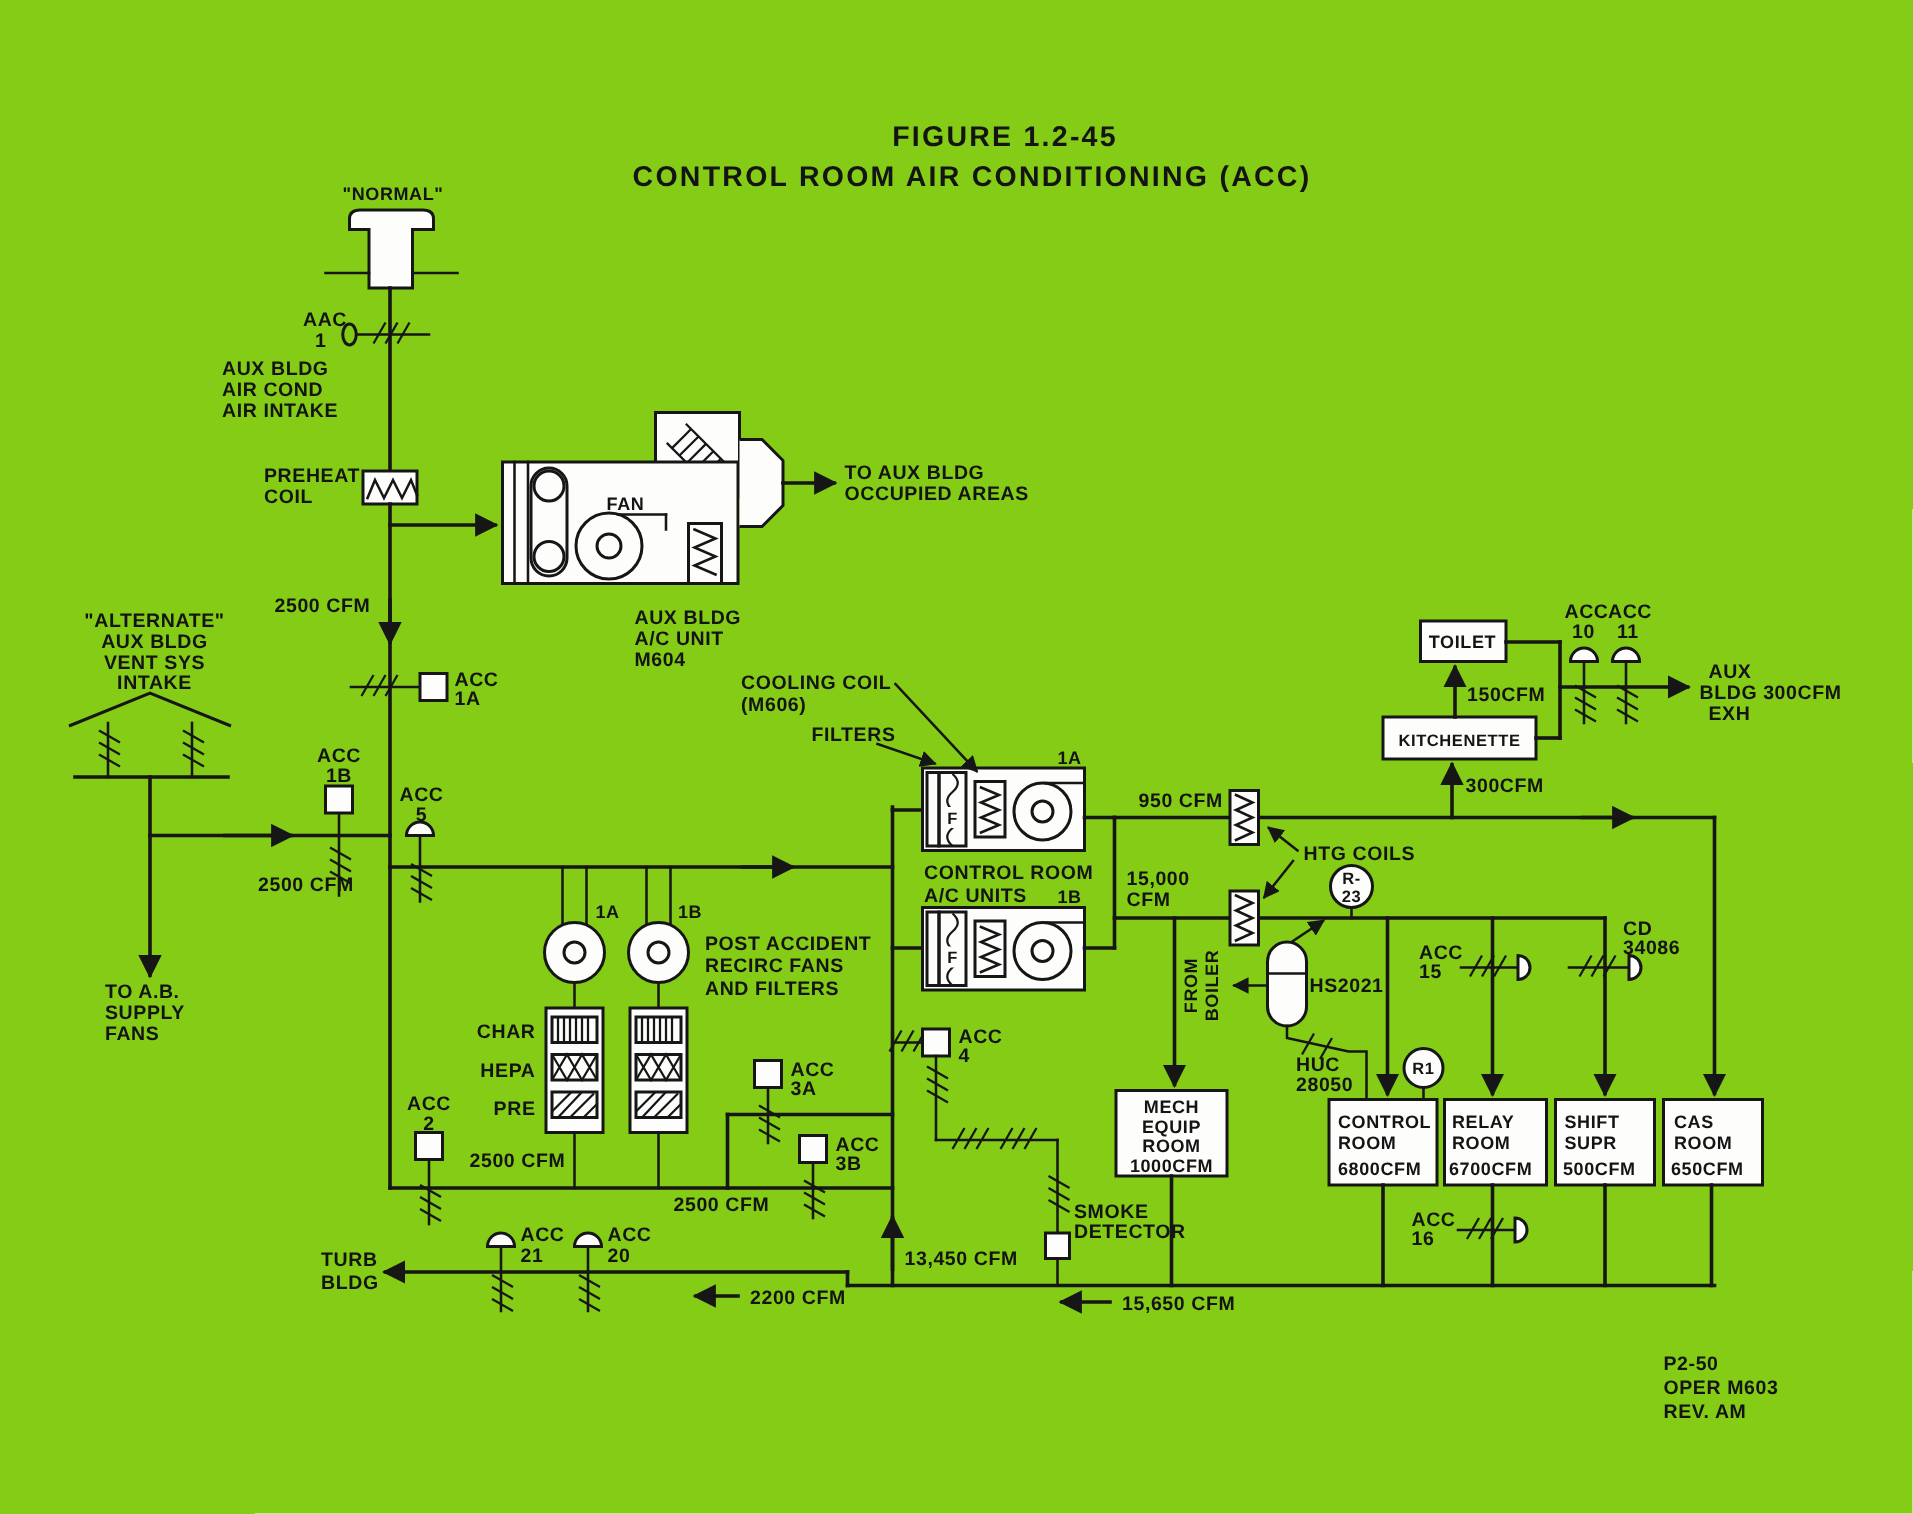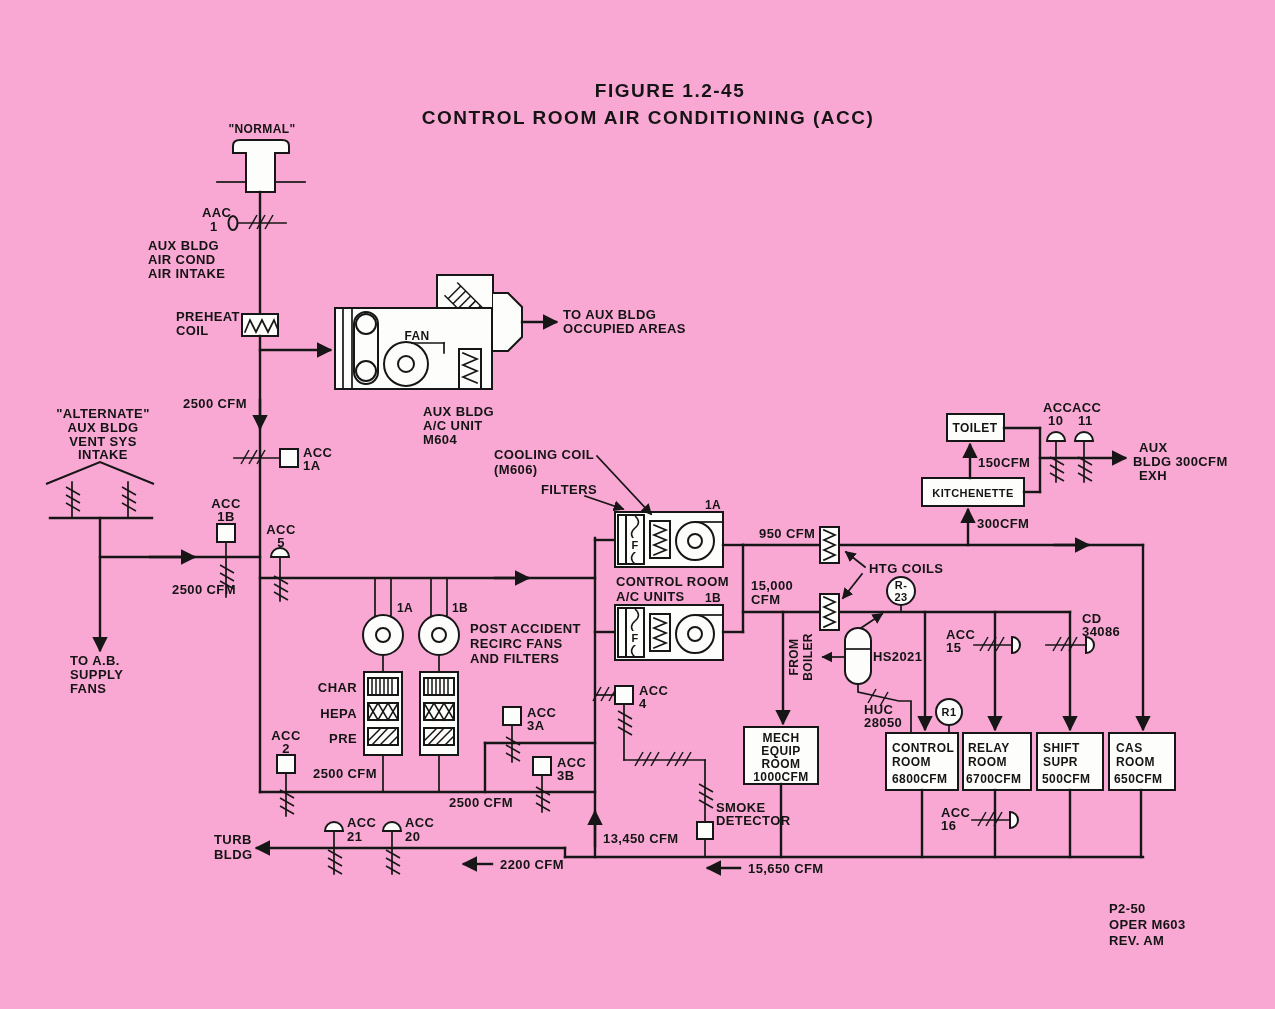--- a/index.html
+++ b/index.html
@@ -1,16 +1,16 @@
 <!DOCTYPE html>
 <html><head>
 <meta charset="utf-8">
 <style>
   html,body{margin:0;padding:0;background:#ffffff;}
-  .page{width:1275px;height:1009px;position:relative;background:#f9a8d4;text-align:center;}
+  .page{width:1275px;height:1009px;position:relative;background:#84cc16;text-align:center;}
   svg{position:absolute;left:0;top:0;}
   .duct{stroke:#161616;stroke-width:2.4;fill:none;stroke-linecap:square;}
   .thin{stroke:#161616;stroke-width:1.7;fill:none;stroke-linecap:square;}
   .sym{stroke:#161616;stroke-width:2;fill:#fdfdfc;}
   .symn{stroke:#161616;stroke-width:2;fill:none;}
   .hatch{stroke:#161616;stroke-width:1.5;fill:none;}
   text{fill:#141414;font-family:"Liberation Sans",sans-serif;font-weight:bold;
        font-size:13px;letter-spacing:0.4px;}
   .s11{font-size:11px;} .s12{font-size:12px;}
   .ttl{font-size:19px;letter-spacing:1.5px;}

